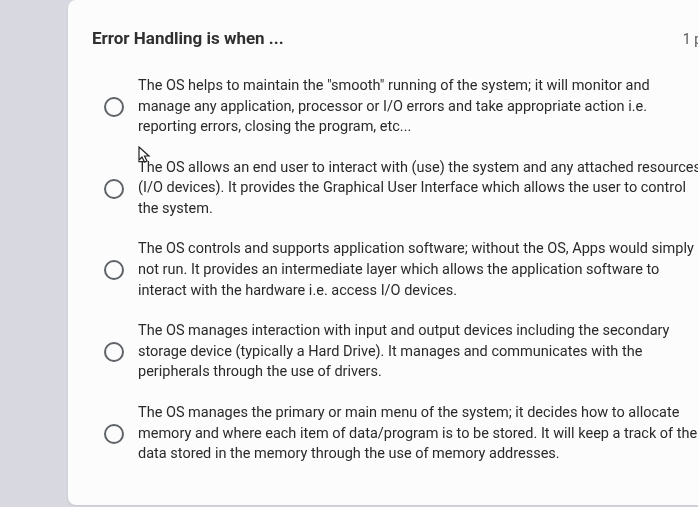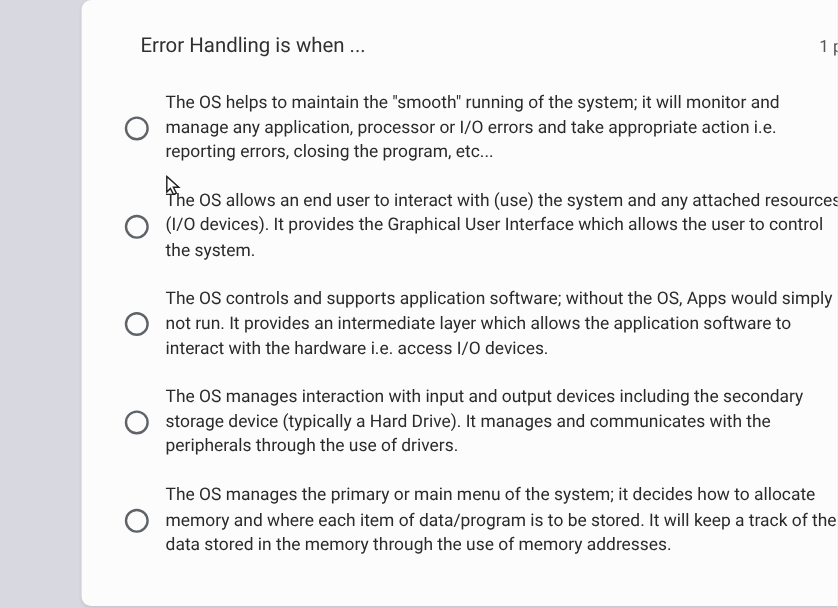--- a/index.html
+++ b/index.html
@@ -24,22 +24,21 @@
     .question-row {
       display: flex;
       justify-content: space-between;
       align-items: baseline;
       margin-bottom: 28px;
       padding-right: 6px;
     }
     .question-text {
       font-size: 17px;
       color: #303030;
-      font-weight: 400;
-      margin-left: 25px;
+      font-weight: 700;
     }
     .points {
       font-size: 14px;
       color: #555;
     }
     .options {
       padding-left: 12px;
     }
     .option {
       display: flex;

